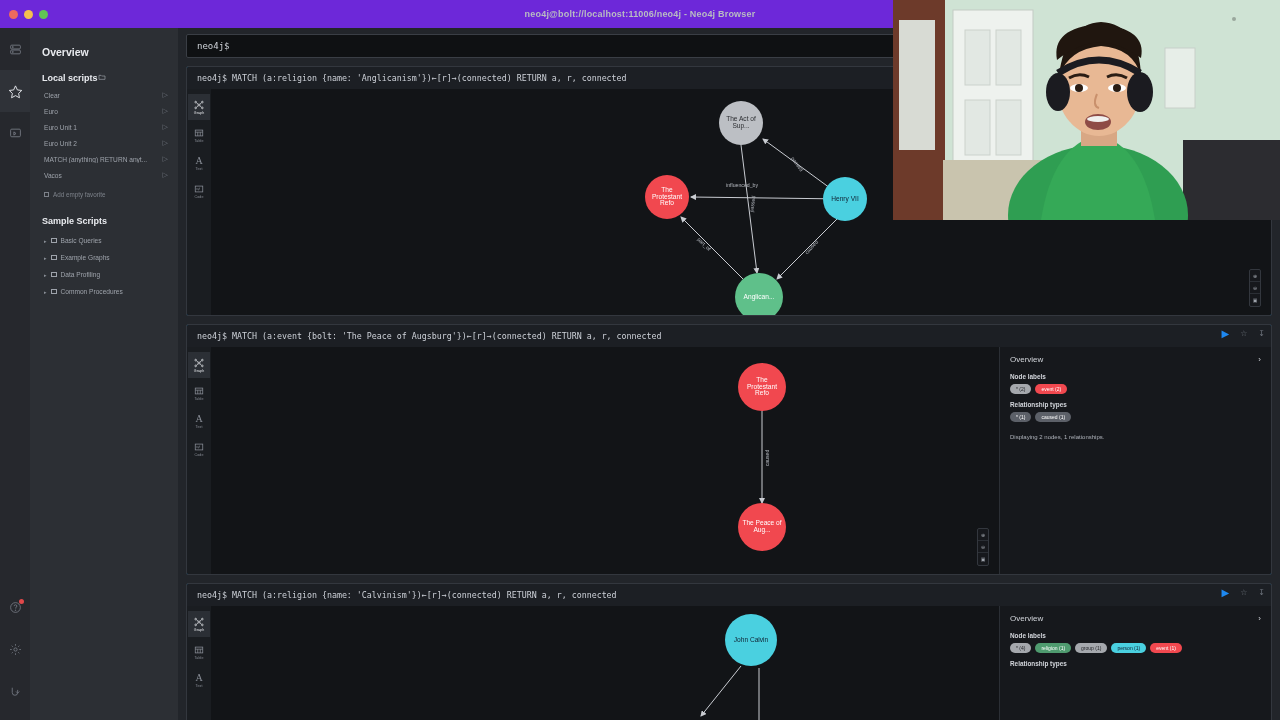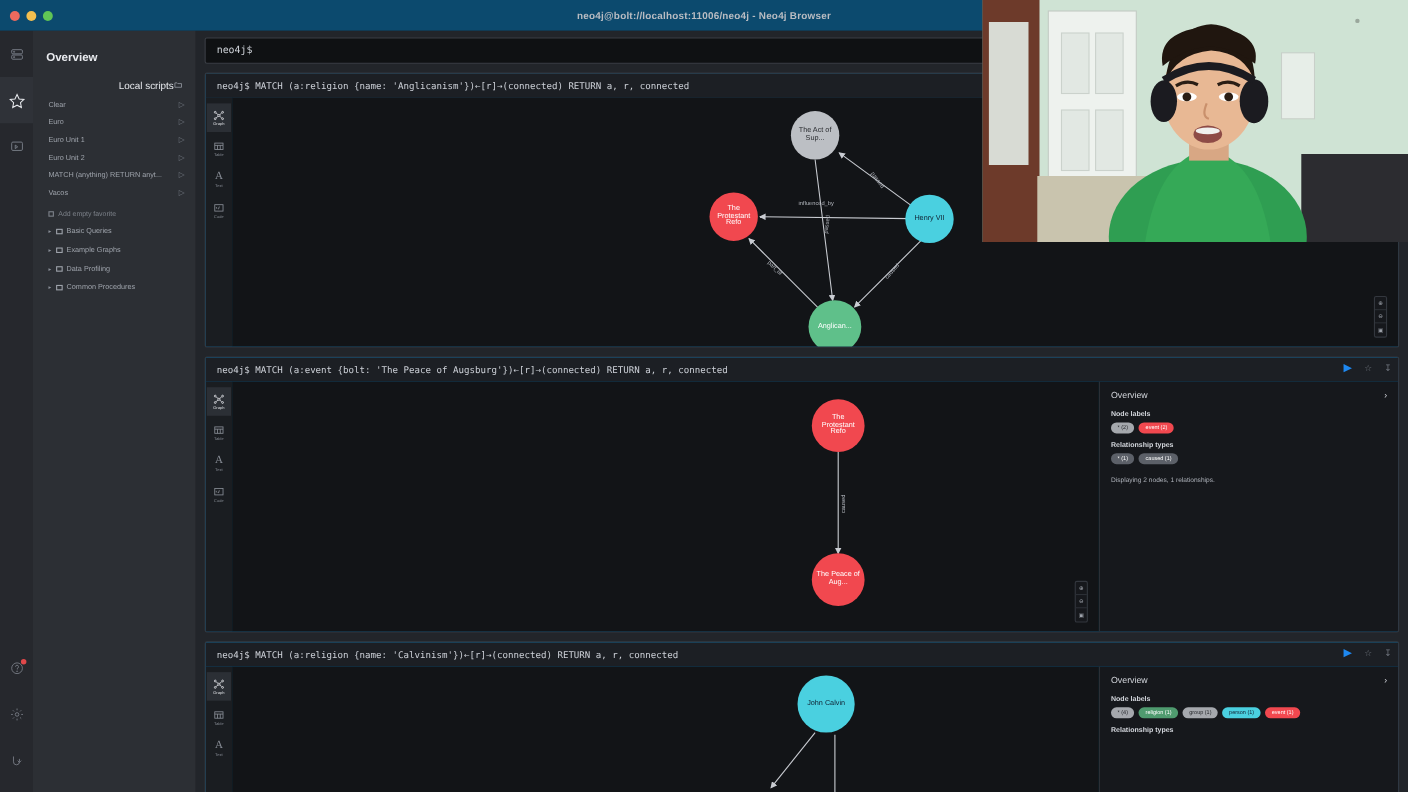--- a/index.html
+++ b/index.html
@@ -3,21 +3,21 @@
 <meta charset="utf-8">
 <style>
   * { box-sizing: border-box; margin:0; padding:0; }
   html,body { width:1280px; height:720px; overflow:hidden; background:#000; }
   body { font-family:"Liberation Sans", sans-serif; color:#d8dade; }
 
   .app { position:relative; width:1280px; height:720px; background:#1a1c1f; }
 
   
   .titlebar { position:absolute; left:0; top:0; width:1280px; height:28px;
-              background:#0c4a6e; display:flex; align-items:center; }
+              background:#6d28d9; display:flex; align-items:center; }
   .traffic { display:flex; gap:6px; padding-left:9px; }
   .dot { width:9px; height:9px; border-radius:50%; }
   .dot.r{background:#ed6a5e;} .dot.y{background:#f4bf4f;} .dot.g{background:#61c555;}
   .title-text { position:absolute; left:0; right:0; text-align:center;
                 font-size:9px; color:#b9bcc2; letter-spacing:.2px; font-weight:bold;}
 
   
   .rail { position:absolute; left:0; top:28px; width:30px; height:692px;
           background:#26282d; display:flex; flex-direction:column; align-items:center; }
   .rail-icon { width:30px; height:42px; display:flex; align-items:center; justify-content:center;
@@ -25,22 +25,22 @@
   .rail-icon.active { color:#e8eaee; background:#2f3238; }
   .rail-spacer { flex:1; }
   .rail-bottom { padding-bottom:8px; }
   .notif-dot{ position:absolute; width:5px;height:5px;border-radius:50%;background:#e0484a;
               margin-left:13px; margin-top:-12px;}
 
   
   .sidebar { position:absolute; left:30px; top:28px; width:148px; height:692px;
              background:#2c2f34; padding:12px 0 0 0; }
   .side-h { font-size:10.5px; font-weight:bold; color:#e9ebef; padding:6px 12px; }
-  .side-sub { font-size:9px; font-weight:normal; color:#e9ebef; padding:9px 12px 4px 12px;
-              display:flex; align-items:center; justify-content:flex-end; }
+  .side-sub { font-size:9px; font-weight:bold; color:#e9ebef; padding:9px 12px 4px 12px;
+              display:flex; align-items:center; justify-content:flex-start; }
   .fav-row { display:flex; align-items:center; justify-content:space-between;
              padding:4px 10px 4px 14px; font-size:6.6px; color:#9ea3ab; }
   .fav-row span.lbl { white-space:nowrap; overflow:hidden; text-overflow:ellipsis; max-width:105px;}
   .play-s { color:#6d737c; font-size:7px; }
   .add-fav { font-size:6.3px; color:#7d828a; padding:8px 10px 4px 14px; display:flex; gap:4px; align-items:center;}
   .box-s { width:5px;height:5px;border:1px solid #7d828a; display:inline-block;}
   .samp-h { font-size:9px; font-weight:bold; color:#e9ebef; padding:14px 12px 6px 12px; }
   .samp-row { display:flex; align-items:center; gap:4px; padding:5px 10px 5px 14px;
               font-size:6.6px; color:#9ea3ab; }
   .caret { font-size:5px; color:#8a8f98; }
@@ -195,20 +195,21 @@
         <span class="lbl">Vacos</span>
         <span class="play-s">▷</span>
       </div>
     </div>
 
     <div class="add-fav">
       <span class="box-s"></span>
       <span>Add empty favorite</span>
     </div>
 
+    <div class="samp-h">Sample Scripts</div>
     <div>
       <div class="samp-row">
         <span class="caret">▸</span>
         <span class="folder"></span>
         <span>Basic Queries</span>
       </div>
       <div class="samp-row">
         <span class="caret">▸</span>
         <span class="folder"></span>
         <span>Example Graphs</span>

